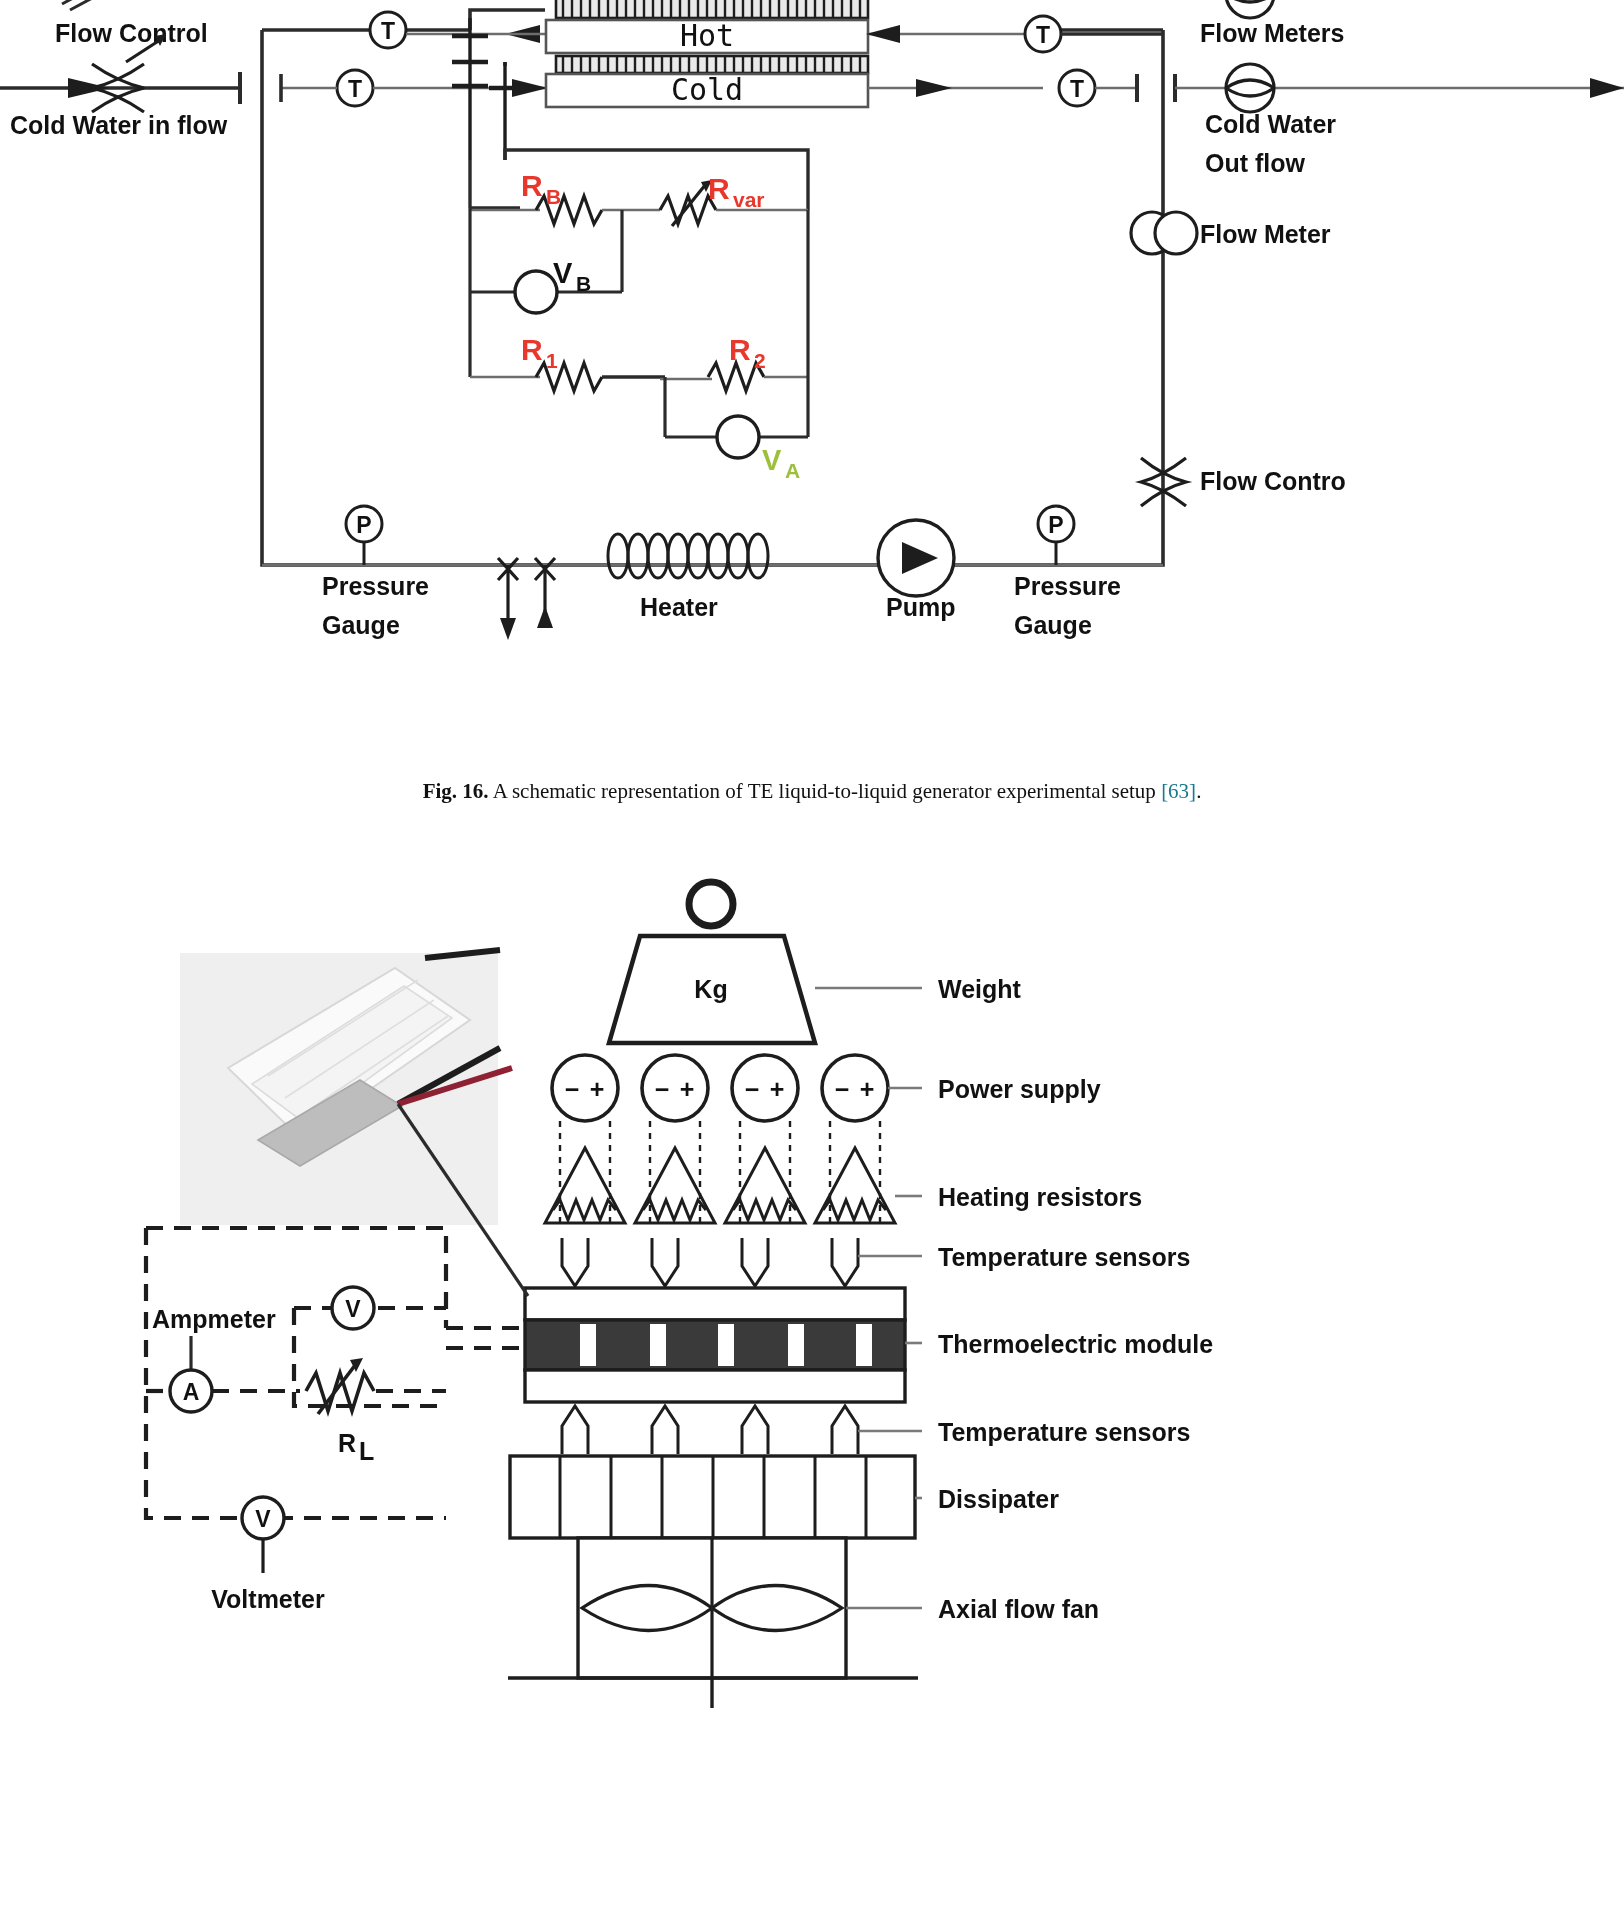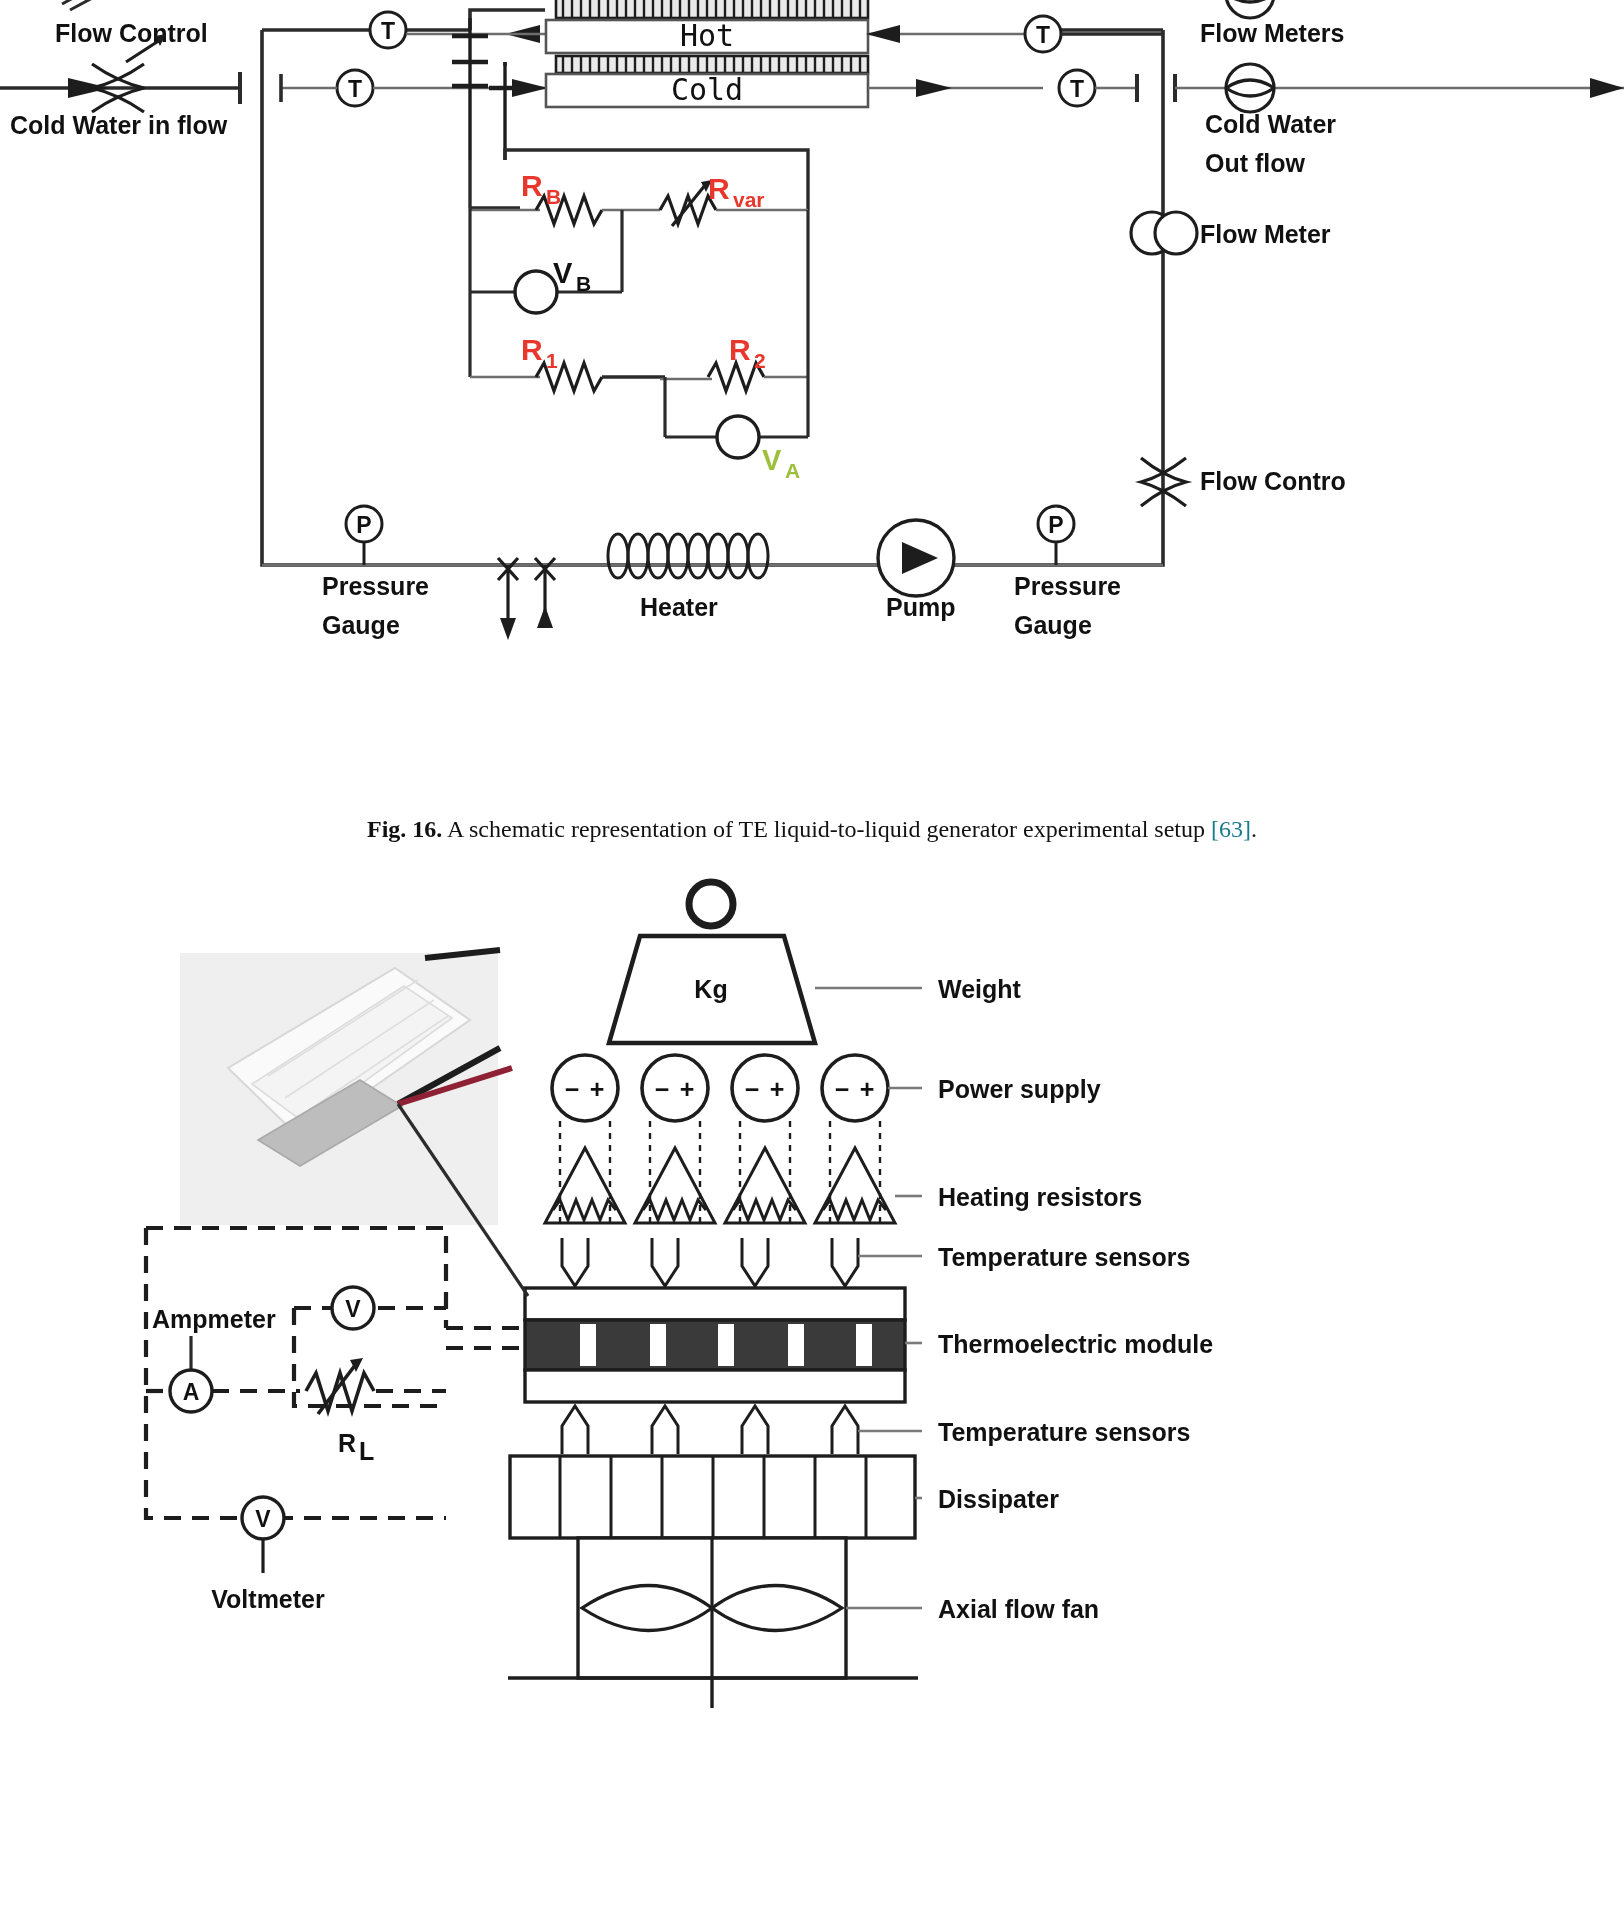--- a/index.html
+++ b/index.html
@@ -1,20 +1,20 @@
 <!DOCTYPE html>
 <html><head>
 <meta charset="utf-8">
 <style>
   html,body{margin:0;padding:0;background:#ffffff;}
   body{width:1624px;height:1912px;position:relative;font-family:"Liberation Sans",sans-serif;overflow:hidden;}
   .fig{position:absolute;left:0;top:0;width:1624px;}
   #fig16{top:0;height:760px;}
-  #caption{position:absolute;left:0;top:816px;width:1624px;text-align:center;
-           font-family:"Liberation Serif",serif;font-size:24px;color:#111;}
+  #caption{position:absolute;left:0;top:779px;width:1624px;text-align:center;
+           font-family:"Liberation Serif",serif;font-size:21px;color:#111;}
   #caption b{font-weight:bold;}
   #caption .cite{color:#1a7a8c;}
   #fig17{top:908px;height:1050px;}
   svg{display:block;overflow:visible;}
   text{font-family:"Liberation Sans",sans-serif;fill:#111;}
   .lbl{font-size:25px;font-weight:bold;}
   .lbl2{font-size:25px;font-weight:bold;}
   .res{font-size:30px;font-weight:bold;fill:#e8372c;}
   .ressub{font-size:21px;font-weight:bold;fill:#e8372c;}
   .volt{font-size:29px;font-weight:bold;fill:#111;}

